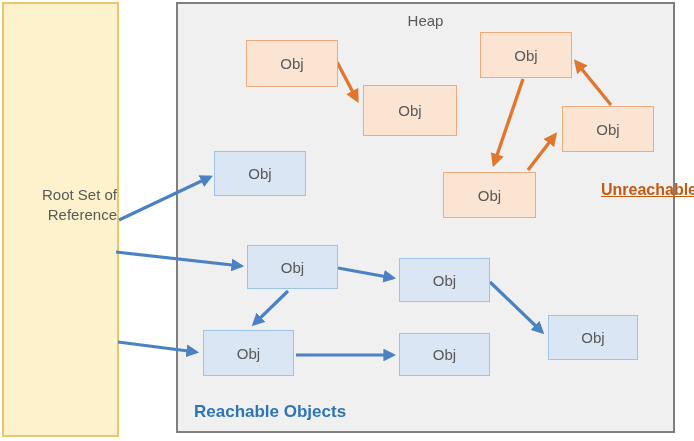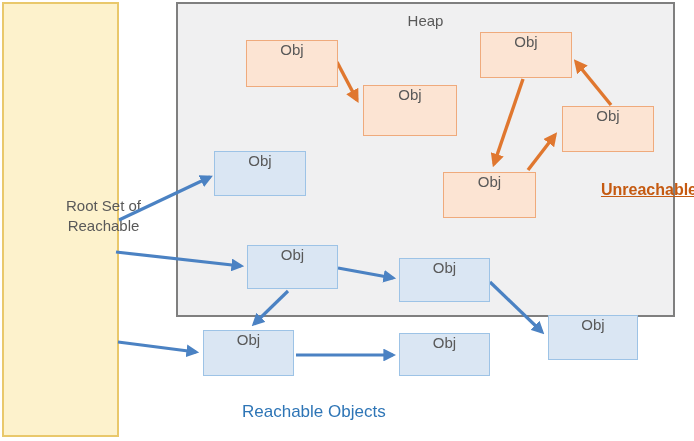--- a/index.html
+++ b/index.html
@@ -6,62 +6,62 @@
   .stage{
     position:relative;width:694px;height:441px;background:#ffffff;
     font-family:"Liberation Sans",sans-serif;overflow:hidden;
   }
   .root-box{
     position:absolute;left:2px;top:2px;width:117px;height:435px;
     box-sizing:border-box;border:2px solid var(--root-border);
     background:var(--root-fill);
   }
   .root-label{
-    position:absolute;left:0;top:192px;width:100%;text-align:center;
-    color:var(--label-text);font-size:15px;line-height:20px;padding-left:43px;
+    position:absolute;left:0;top:181px;width:100%;text-align:right;
+    color:var(--label-text);font-size:15px;line-height:20px;
   }
   .heap-box{
-    position:absolute;left:176px;top:2px;width:499px;height:315px;
+    position:absolute;left:176px;top:2px;width:499px;height:431px;
     box-sizing:border-box;border:2px solid var(--heap-border);
     background:var(--heap-fill);
   }
   .heap-label{
     position:absolute;left:0;top:8px;width:100%;text-align:center;
     color:var(--label-text);font-size:15px;
   }
   .node{
     position:absolute;box-sizing:border-box;border:1.5px solid;
-    display:flex;justify-content:center;
+    display:flex;align-items:center;justify-content:center;
     font-size:15px;color:var(--label-text);
   }
   .node.blue{background:var(--reachable-fill);border-color:var(--reachable-border);}
   .node.orange{background:var(--unreachable-fill);border-color:var(--unreachable-border);}
   .arrows{position:absolute;left:0;top:0;pointer-events:none;}
   .arrow-blue{stroke:var(--blue-arrow);stroke-width:3.2;}
   .arrow-orange{stroke:var(--orange-arrow);stroke-width:3.4;}
   .head-blue{fill:var(--blue-arrow);}
   .head-orange{fill:var(--orange-arrow);}
   .cap-unreachable{
     position:absolute;left:569px;top:180px;width:128px;text-align:right;
     color:var(--unreachable-text);font-size:16px;font-weight:bold;line-height:20px;text-decoration:underline;
   }
   .cap-reachable{
     position:absolute;left:194px;top:402px;
-    color:var(--reachable-text);font-size:17px;font-weight:normal;margin-left:48px;
+    color:var(--reachable-text);font-size:17px;font-weight:bold;
   }
 </style>
 </head>
 <body>
 
 <div class="stage">
 
   <div class="root-box">
     <div class="root-label">
       <div>Root Set of</div>
-      <div>Reachable</div>
+      <div>Reference</div>
     </div>
   </div>
 
   <div class="heap-box">
     <div class="heap-label">Heap</div>
   </div>
 
   <svg class="arrows" width="694" height="441" viewBox="0 0 694 441">
     <defs>
       <marker id="mb" viewBox="0 0 10 10" refX="7.5" refY="5" markerWidth="4" markerHeight="4" orient="auto-start-reverse">

